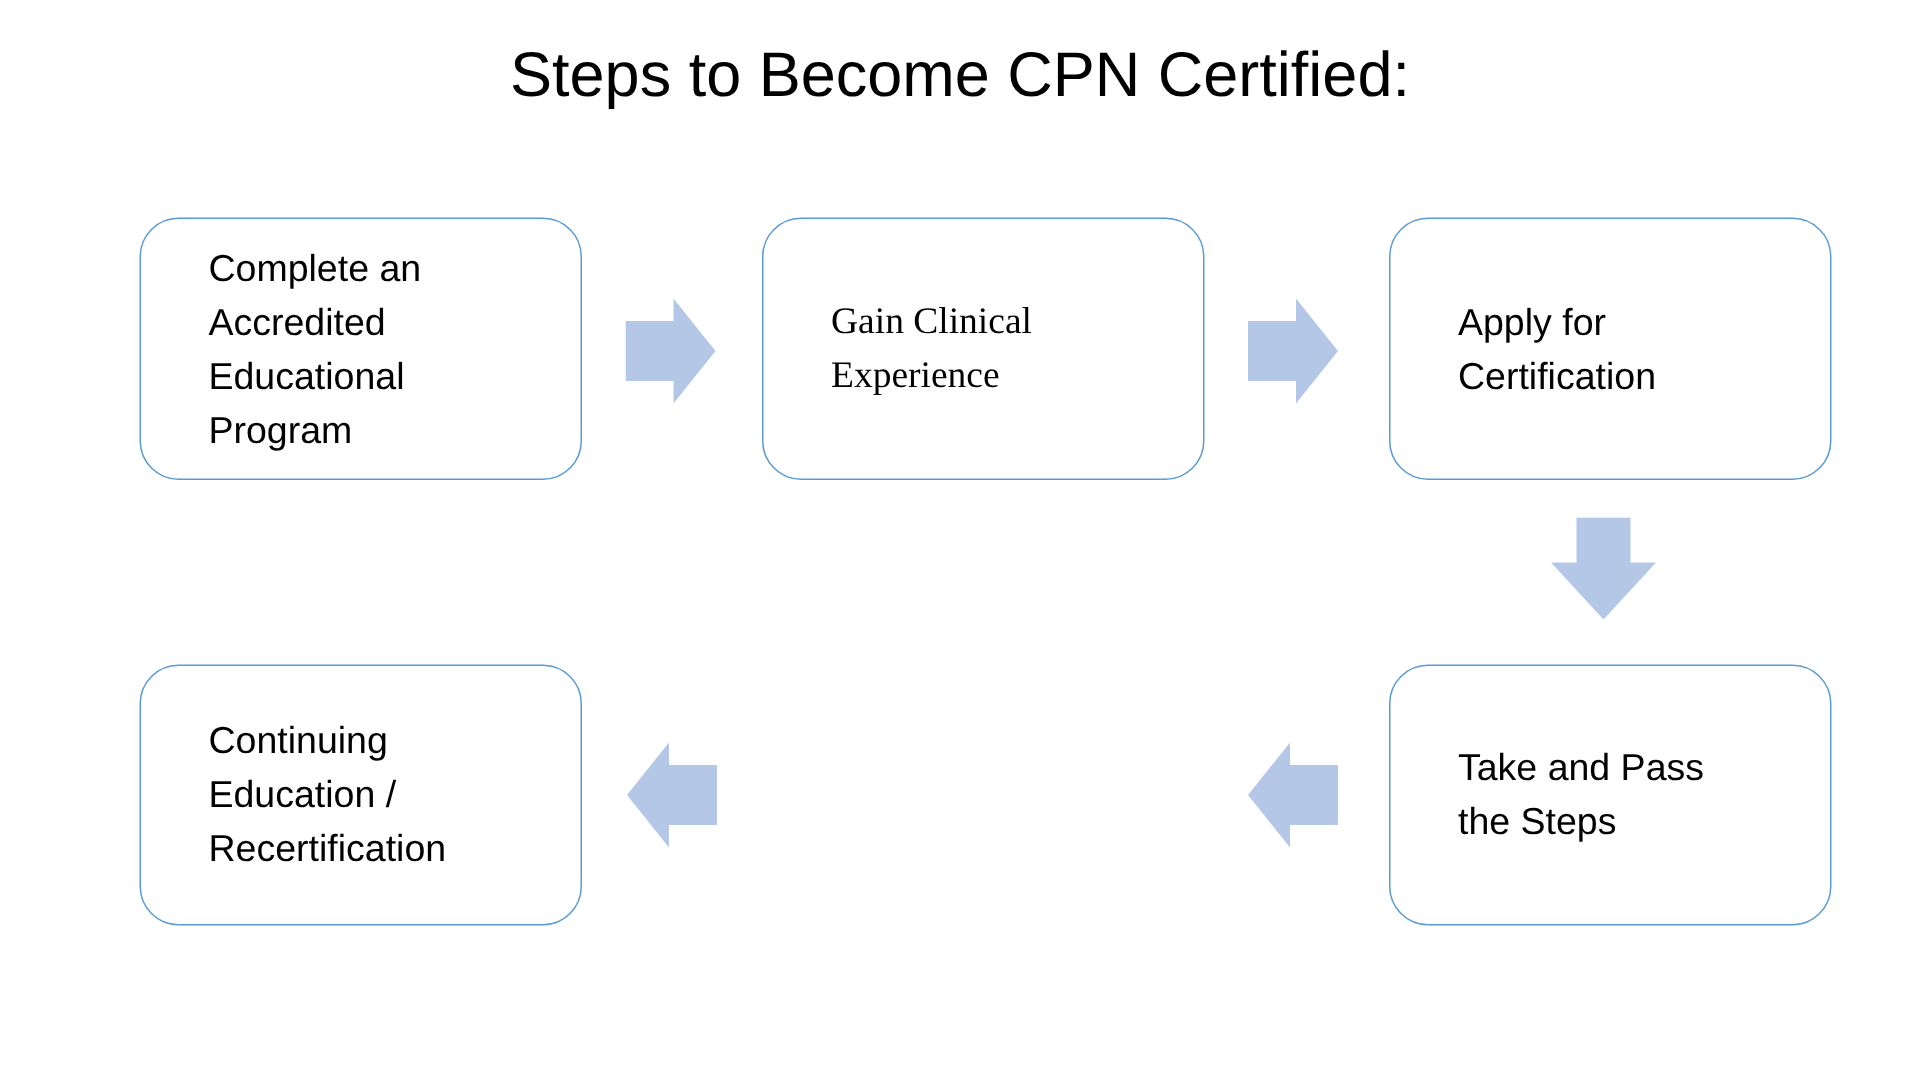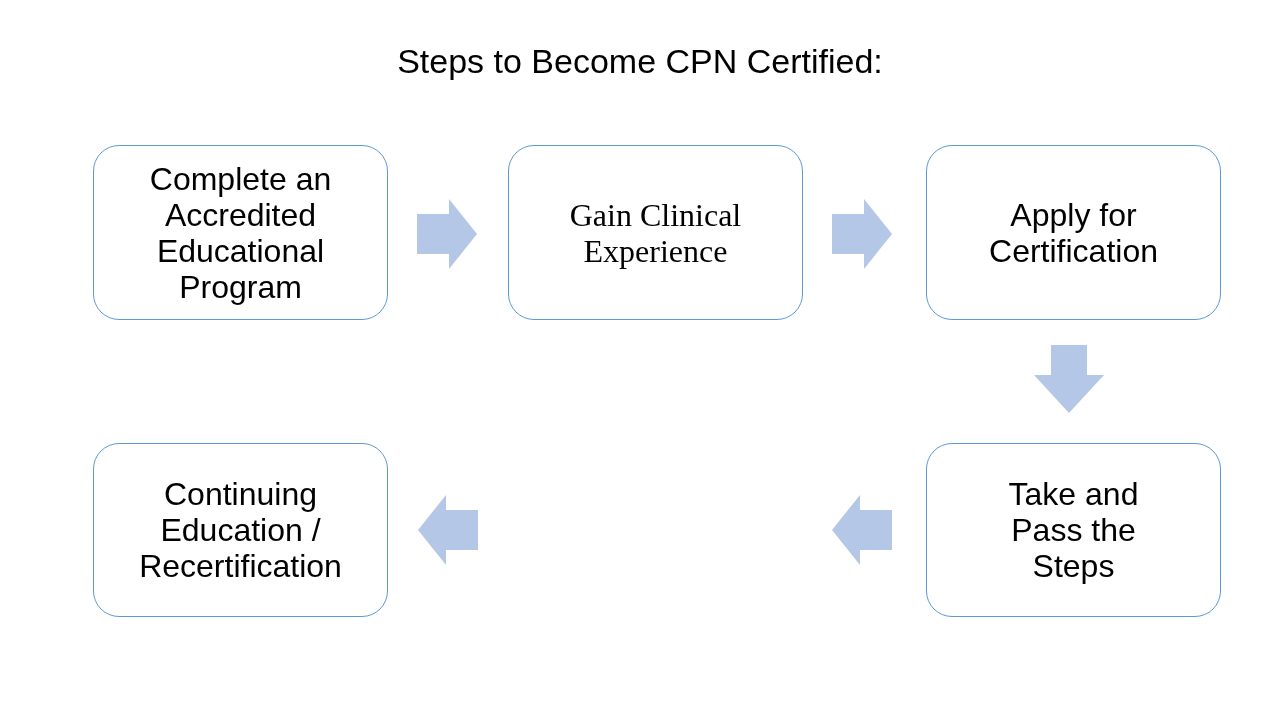--- a/index.html
+++ b/index.html
@@ -14,41 +14,40 @@
     height: 720px;
     background: #ffffff;
     overflow: hidden;
   }
   .slide-title {
     position: absolute;
     top: 26px;
     left: 0;
     width: 1280px;
     text-align: center;
-    font-size: 34px;
+    font-size: 42px;
     font-weight: 400;
     color: #000000;
     letter-spacing: 0px;
     white-space: nowrap;
-    margin-top: 16px;
   }
   .step-box {
     position: absolute;
     width: 295px;
     height: 175px;
     background: #ffffff;
     border: 1.5px solid #5B9BD5;
     border-radius: 26px;
     box-sizing: border-box;
     display: flex;
     align-items: center;
     justify-content: center;
-    text-align: center;
+    text-align: left;
     padding: 8px 45px;
-    font-size: 32px;
+    font-size: 25px;
     line-height: 36px;
     color: #000000;
   }
   .row1 { top: 145px; }
   .row2 { top: 443px; height: 174px; }
   .col1 { left: 93px; }
   .col2 { left: 508px; font-family: Liberation Serif, serif; }
   .col3 { left: 882px; margin-left: 44px; }
   .arrow {
     position: absolute;

